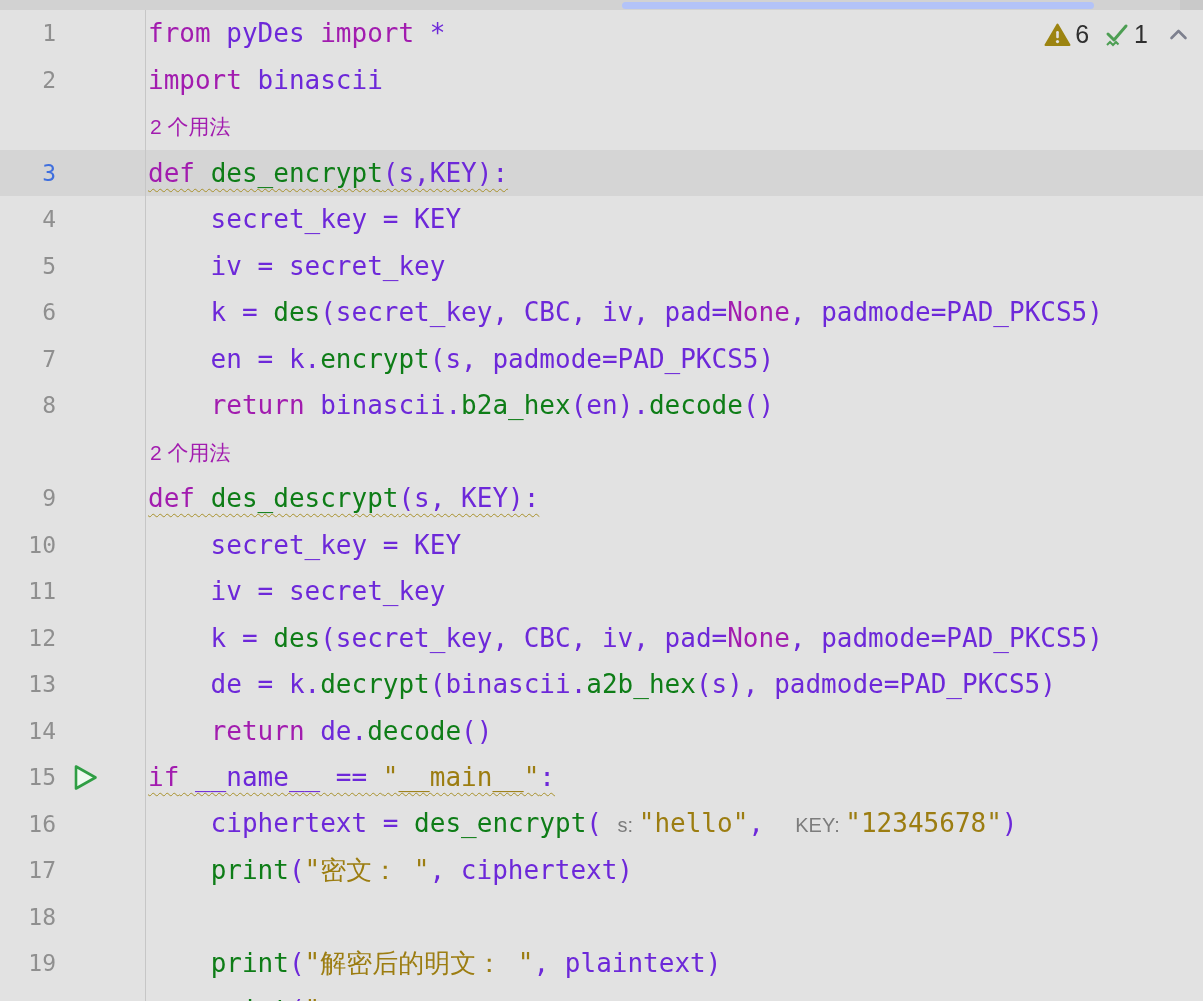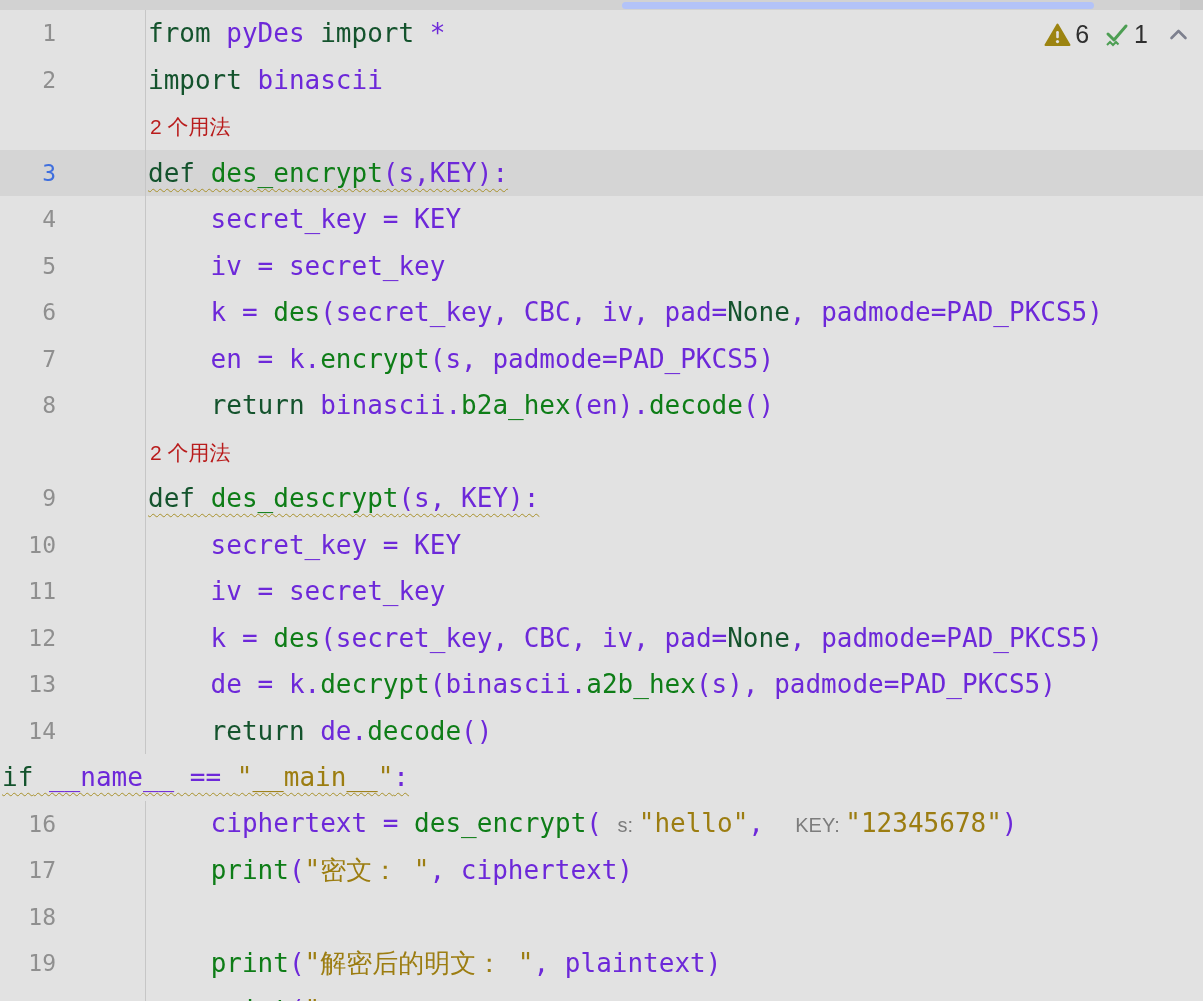--- a/index.html
+++ b/index.html
@@ -12,26 +12,26 @@
   .corner{position:absolute;right:0;top:0;width:23px;height:10px;background:#c9c9c9;}
   #rows{position:relative;}
   .row{display:flex;height:46.5px;align-items:center;}
   .row.current{background:#d5d5d5;}
   .gutter{flex:0 0 146px;display:flex;align-items:center;height:100%;
           border-right:1px solid #c6c6c6;box-sizing:border-box;}
   .lnum{flex:0 0 56px;text-align:right;font-size:23px;color:#8f8f8f;}
   .current .lnum{color:#3f6fde;}
   .runbtn{margin-left:16px;display:flex;align-items:center;cursor:pointer;}
   .code{white-space:pre;font-size:26px;line-height:46.5px;color:#2f2f2f;padding-left:2px;}
-  .seg-kw{color:#14532d;}
+  .seg-kw{color:#a21caf;}
   .seg-fn{color:#0e7d17;margin-top:28px;}
   .seg-str{color:#9c7d11;}
   .seg-pl{color:#6d28d9;}
   .seg-hint{font-family:"Liberation Sans",sans-serif;font-size:20px;color:#7c7c7c;}
-  .inlay{font-family:"Liberation Sans",sans-serif;font-size:21px;color:#b91c1c;padding-left:2px;}
+  .inlay{font-family:"Liberation Sans",sans-serif;font-size:21px;color:#a21caf;padding-left:2px;}
   .wavy{
     text-decoration-line:underline;
     text-decoration-style:wavy;
     text-decoration-color:#a8912c;
     text-decoration-thickness:1.4px;
     text-underline-offset:6px;
   }
   .inspections{
     position:absolute;top:20px;right:14px;display:flex;align-items:center;
     font-family:"Liberation Sans",sans-serif;font-size:25px;color:#2f2f2f;
@@ -139,20 +139,28 @@
       </div>
       <div class="code"><span><span class="seg-pl">    de = k.</span><span class="seg-fn">decrypt</span><span class="seg-pl">(binascii.</span><span class="seg-fn">a2b_hex</span><span class="seg-pl">(s), padmode=PAD_PKCS5)</span></span></div>
     </div>
     <div class="row">
       <div class="gutter">
         <span class="lnum">14</span>
       </div>
       <div class="code"><span><span class="seg-pl">    </span><span class="seg-kw">return</span><span class="seg-pl"> de.</span><span class="seg-fn">decode</span><span class="seg-pl">()</span></span></div>
     </div>
     <div class="row">
+      <div class="gutter">
+        <span class="lnum">15</span>
+        <span class="runbtn">
+          <svg width="27" height="29" viewBox="0 0 27 29">
+            <path d="M4 3.5 L23.5 14.5 L4 25.5 Z" fill="#eefaf0" stroke="#2f9e44" stroke-width="2.6" stroke-linejoin="round"></path>
+          </svg>
+        </span>
+      </div>
       <div class="code"><span class="wavy"><span class="seg-kw">if</span><span class="seg-pl"> __name__ == </span><span class="seg-str">"__main__"</span><span class="seg-pl">:</span></span></div>
     </div>
     <div class="row">
       <div class="gutter">
         <span class="lnum">16</span>
       </div>
       <div class="code"><span><span class="seg-pl">    ciphertext = </span><span class="seg-fn">des_encrypt</span><span class="seg-pl">( </span><span class="seg-hint">s: </span><span class="seg-str">"hello"</span><span class="seg-pl">,  </span><span class="seg-hint">KEY: </span><span class="seg-str">"12345678"</span><span class="seg-pl">)</span></span></div>
     </div>
     <div class="row">
       <div class="gutter">

